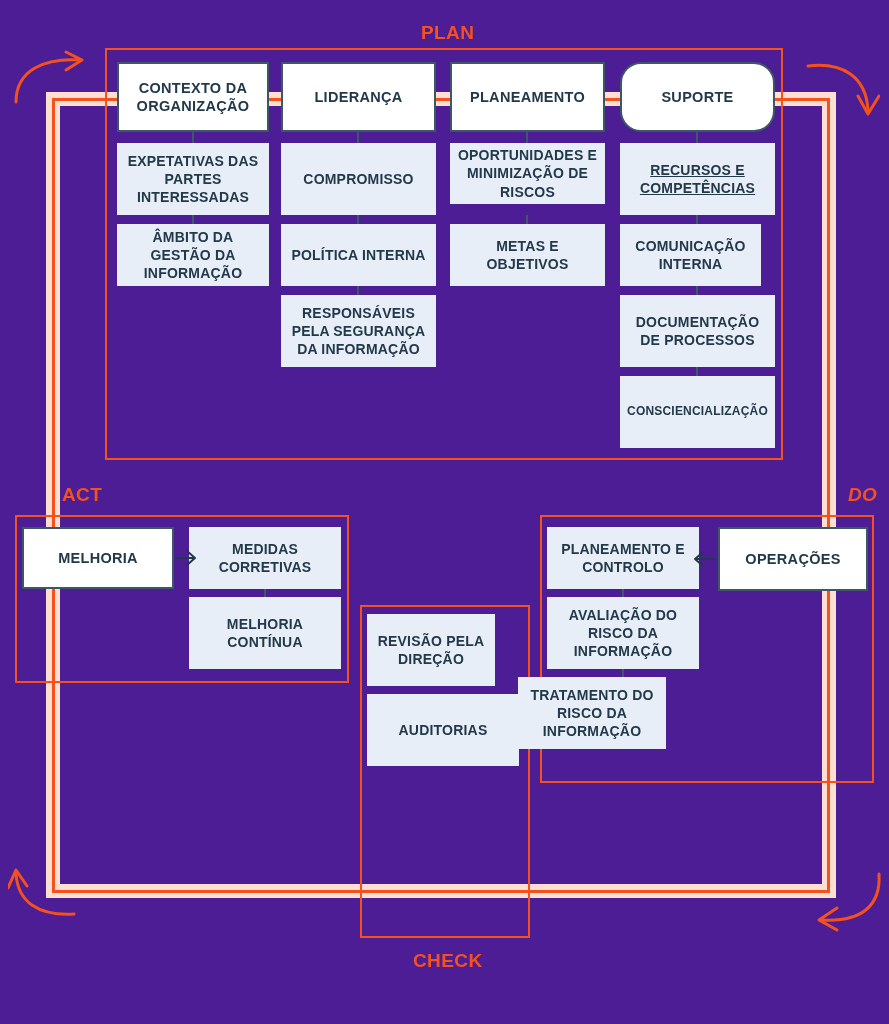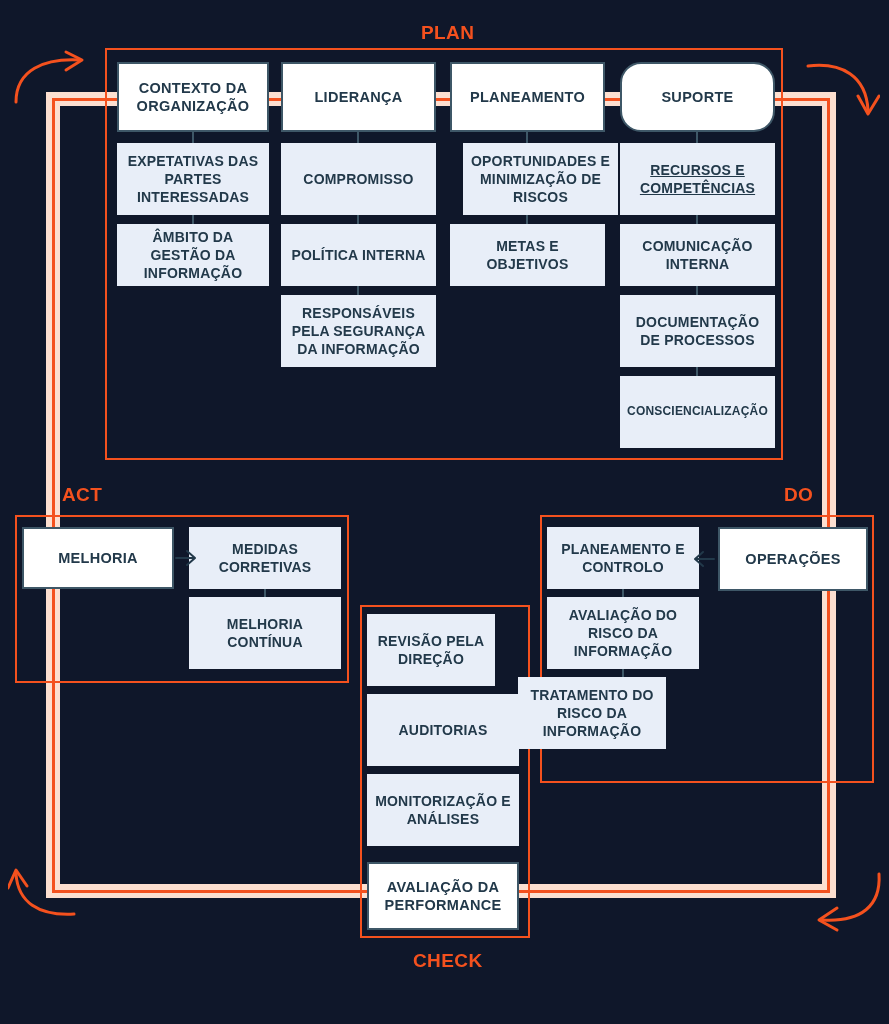--- a/index.html
+++ b/index.html
@@ -4,21 +4,21 @@
 <style>
   html,body{margin:0;padding:0;background:#ffffff;}
   body{
     font-family:"Liberation Sans", sans-serif;
     -webkit-font-smoothing:antialiased;
   }
   #stage{
     position:relative;
     width:889px;
     height:1024px;
-    background:#0f172a;
+    background:#4c1d95;
     overflow:hidden;
   }
 
   
   .cycle-halo{
     position:absolute;
     background:#fcdfd0;
     z-index:1;
   }
   .cycle-line{
@@ -145,63 +145,61 @@
   <div class="main-box" style="left:281px; top:62px; width:155px; height:70px;">LIDERANÇA</div>
   <div class="tick" style="left:357px; top:132px; height:11px;"></div>
   <div class="sub-box" style="left:281px; top:143px; width:155px; height:72px;">COMPROMISSO</div>
   <div class="tick" style="left:357px; top:215px; height:9px;"></div>
   <div class="sub-box" style="left:281px; top:224px; width:155px; height:62px;">POLÍTICA INTERNA</div>
   <div class="tick" style="left:357px; top:286px; height:9px;"></div>
   <div class="sub-box" style="left:281px; top:295px; width:155px; height:72px;">RESPONSÁVEIS PELA SEGURANÇA DA INFORMAÇÃO</div>
 
   <div class="main-box" style="left:450px; top:62px; width:155px; height:70px;">PLANEAMENTO</div>
   <div class="tick" style="left:526px; top:132px; height:11px;"></div>
-  <div class="sub-box" style="left:450px; top:143px; width:155px; height:72px;margin-left:13px;">OPORTUNIDADES E MINIMIZAÇÃO DE RISCOS</div>
+  <div class="sub-box" style="left:450px; top:143px; width:155px; height:61px;">OPORTUNIDADES E MINIMIZAÇÃO DE RISCOS</div>
   <div class="tick" style="left:526px; top:215px; height:9px;"></div>
   <div class="sub-box" style="left:450px; top:224px; width:155px; height:62px;">METAS E OBJETIVOS</div>
 
   <div class="main-box" style="left:620px; top:62px; width:155px; height:70px;border-radius:21px;">SUPORTE</div>
   <div class="tick" style="left:696px; top:132px; height:11px;"></div>
   <div class="sub-box" style="left:620px; top:143px; width:155px; height:72px;text-decoration:underline;">RECURSOS E COMPETÊNCIAS</div>
   <div class="tick" style="left:696px; top:215px; height:9px;"></div>
-  <div class="sub-box" style="left:620px; top:224px; width:155px; height:62px;">COMUNICAÇÃO INTERNA</div>
+  <div class="sub-box" style="left:620px; top:224px; width:141px; height:62px;">COMUNICAÇÃO INTERNA</div>
   <div class="tick" style="left:696px; top:286px; height:9px;"></div>
   <div class="sub-box" style="left:620px; top:295px; width:155px; height:72px;">DOCUMENTAÇÃO DE PROCESSOS</div>
   <div class="tick" style="left:696px; top:367px; height:9px;"></div>
   <div class="sub-box small" style="left:620px; top:376px; width:155px; height:72px;">CONSCIENCIALIZAÇÃO</div>
 
   <div class="phase-label" style="left:62px; top:484px;">ACT</div>
   <div class="phase-box" style="left:15px; top:515px; width:334px; height:168px;"></div>
 
   <div class="main-box" style="left:22px; top:527px; width:152px; height:62px;">MELHORIA</div>
 
   <svg class="inline-arrow" style="left:174px; top:546px;" width="26" height="24" viewBox="0 0 26 24">
     <path d="M2 12 L20 12 M13 5 L21 12 L13 19" fill="none" stroke="#22394a" stroke-width="2" stroke-linecap="round" stroke-linejoin="round"></path>
   </svg>
 
   <div class="sub-box" style="left:189px; top:527px; width:152px; height:62px;">MEDIDAS CORRETIVAS</div>
   <div class="tick" style="left:264px; top:589px; height:8px;"></div>
   <div class="sub-box" style="left:189px; top:597px; width:152px; height:72px;">MELHORIA CONTÍNUA</div>
 
-  <div class="phase-label" style="left:784px; top:484px;">DO</div>
+  <div class="phase-label" style="left:848px; top:484px;font-style:italic;">DO</div>
   <div class="phase-box" style="left:540px; top:515px; width:334px; height:268px;"></div>
 
   <div class="main-box" style="left:718px; top:527px; width:150px; height:64px;">OPERAÇÕES</div>
 
   <svg class="inline-arrow" style="left:692px; top:547px;" width="26" height="24" viewBox="0 0 26 24">
     <path d="M22 12 L4 12 M11 5 L3 12 L11 19" fill="none" stroke="#22394a" stroke-width="2" stroke-linecap="round" stroke-linejoin="round"></path>
   </svg>
 
   <div class="sub-box" style="left:547px; top:527px; width:152px; height:62px;">PLANEAMENTO E CONTROLO</div>
   <div class="tick" style="left:622px; top:589px; height:8px;"></div>
   <div class="sub-box" style="left:547px; top:597px; width:152px; height:72px;">AVALIAÇÃO DO RISCO DA INFORMAÇÃO</div>
   <div class="tick" style="left:622px; top:669px; height:8px;"></div>
   <div class="sub-box" style="left:518px; top:677px; width:148px; height:72px;">TRATAMENTO DO RISCO DA INFORMAÇÃO</div>
 
   <div class="phase-box" style="left:360px; top:605px; width:170px; height:333px;"></div>
   <div class="phase-label" style="left:413px; top:950px;">CHECK</div>
 
   <div class="sub-box" style="left:367px; top:614px; width:128px; height:72px;">REVISÃO PELA DIREÇÃO</div>
   <div class="sub-box" style="left:367px; top:694px; width:152px; height:72px;">AUDITORIAS</div>
-  <div class="sub-box" style="left:367px; top:774px; width:152px; height:72px;">MONITORIZAÇÃO E ANÁLISES</div>
-  <div class="main-box" style="left:367px; top:862px; width:152px; height:68px;">AVALIAÇÃO DA PERFORMANCE</div>
 
 </div>
 
 </body></html>

